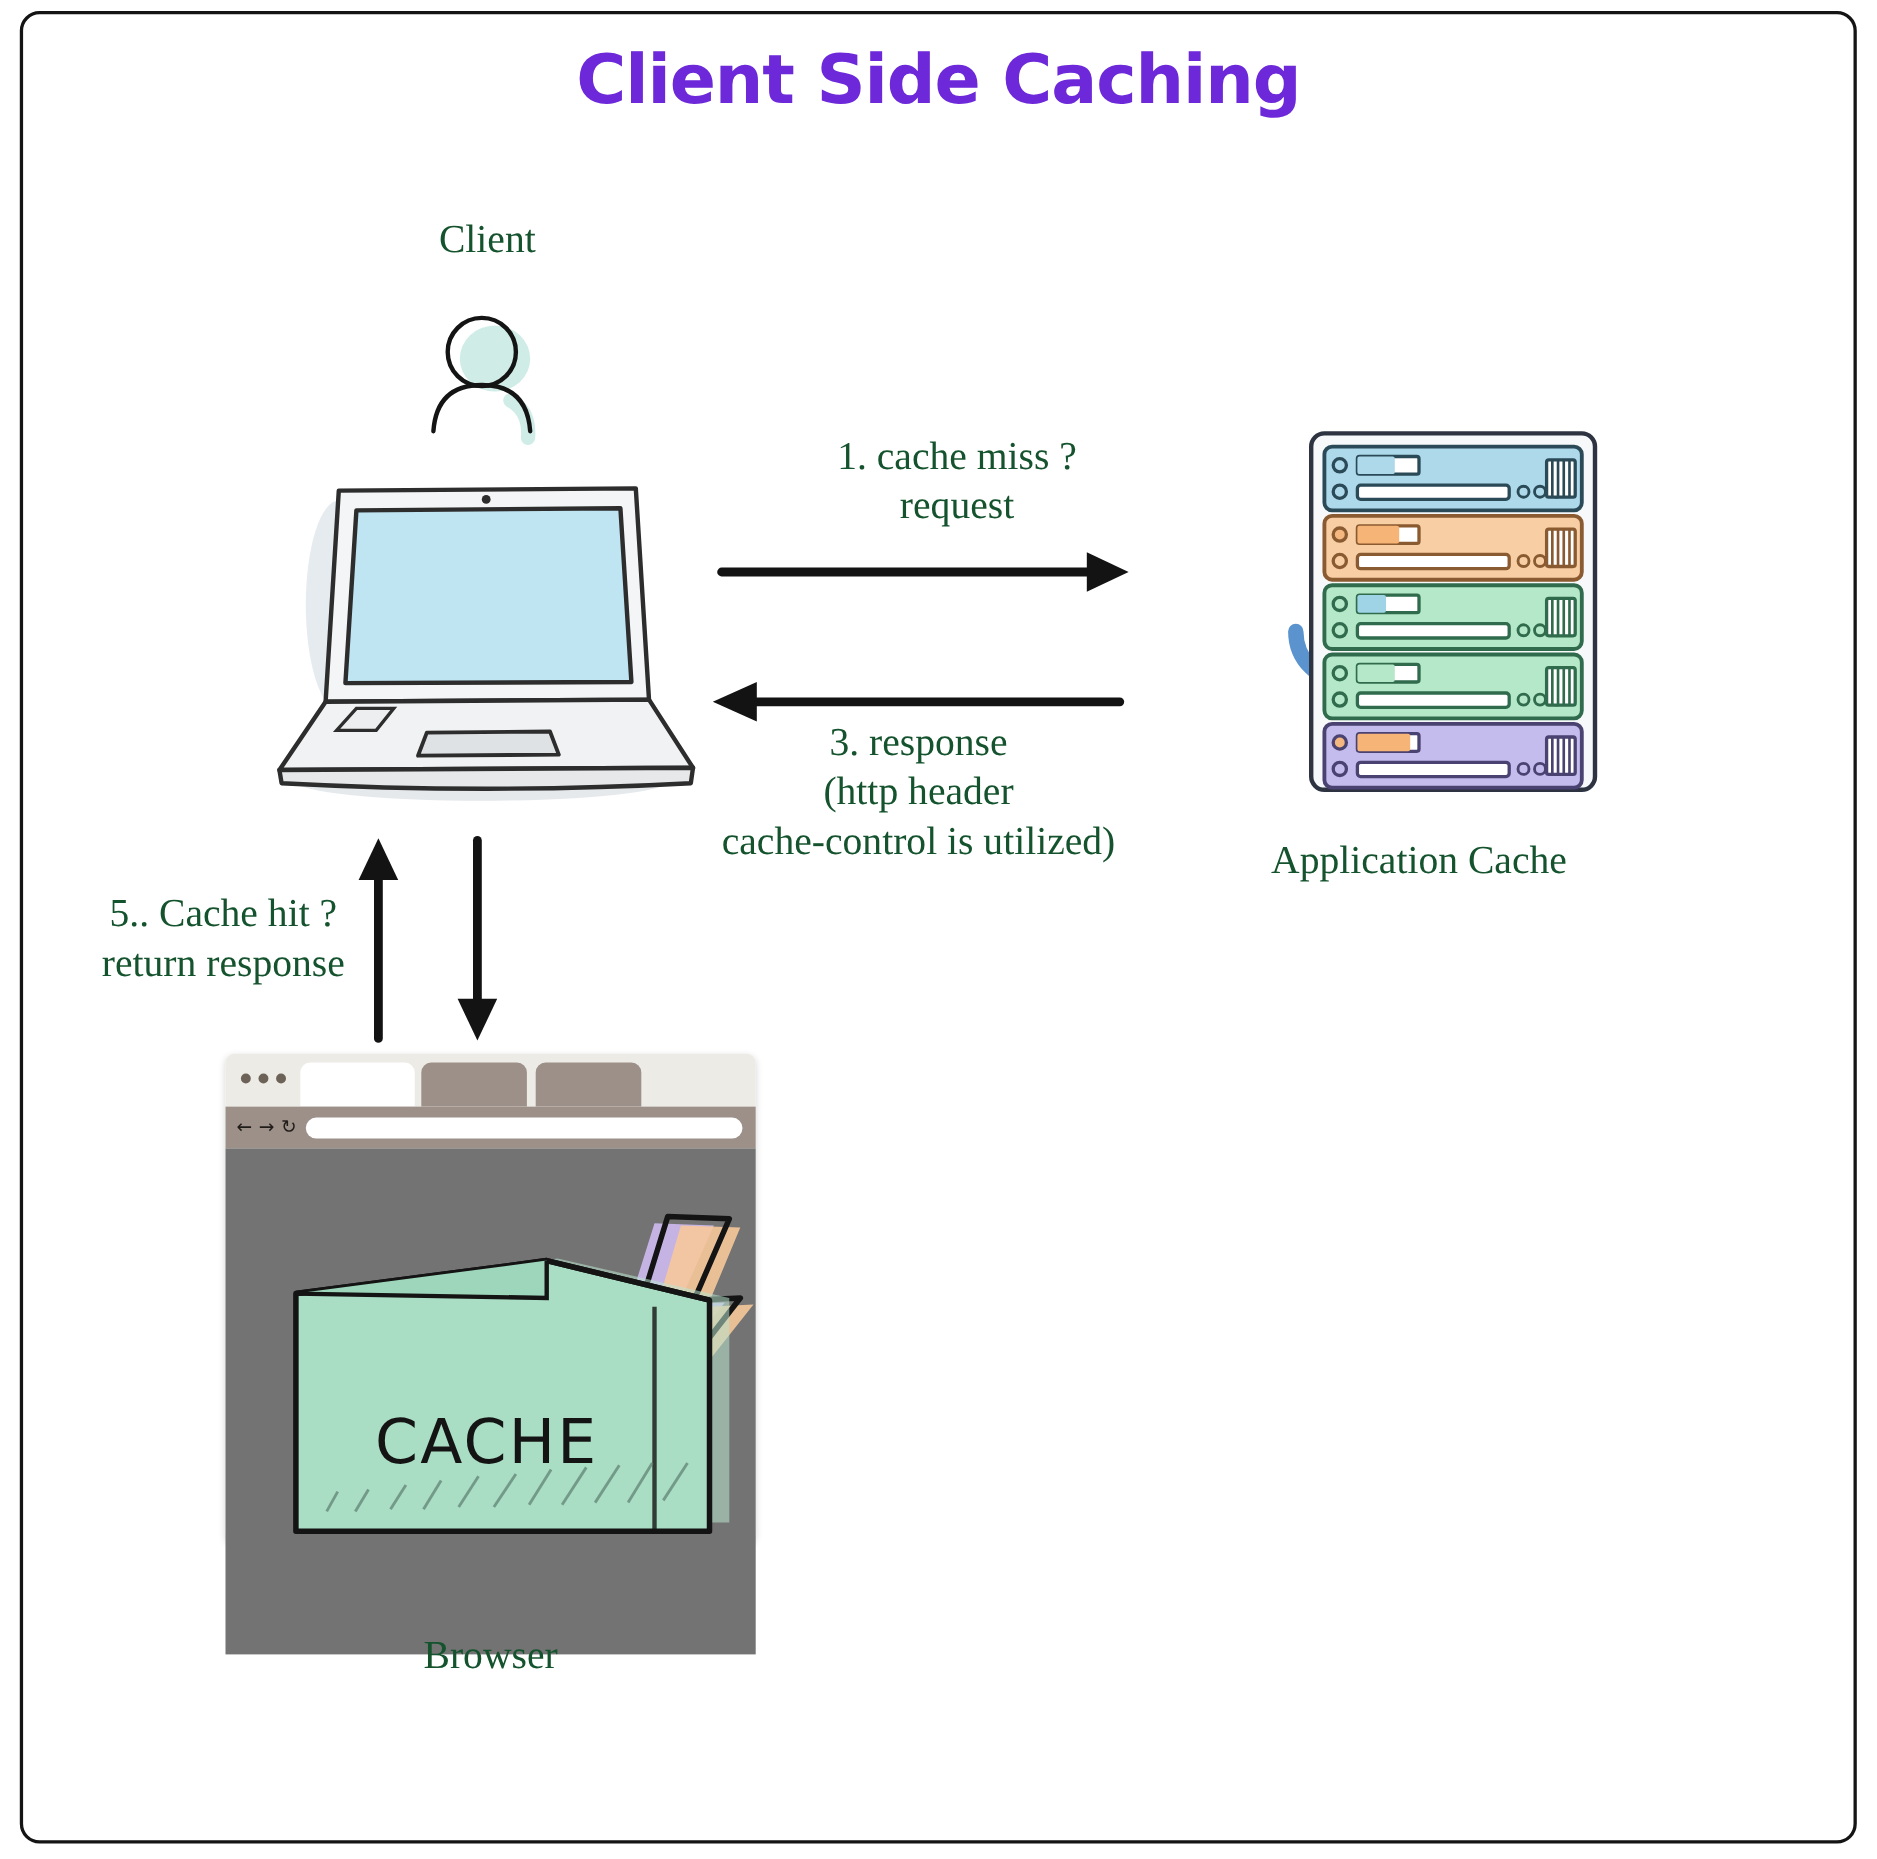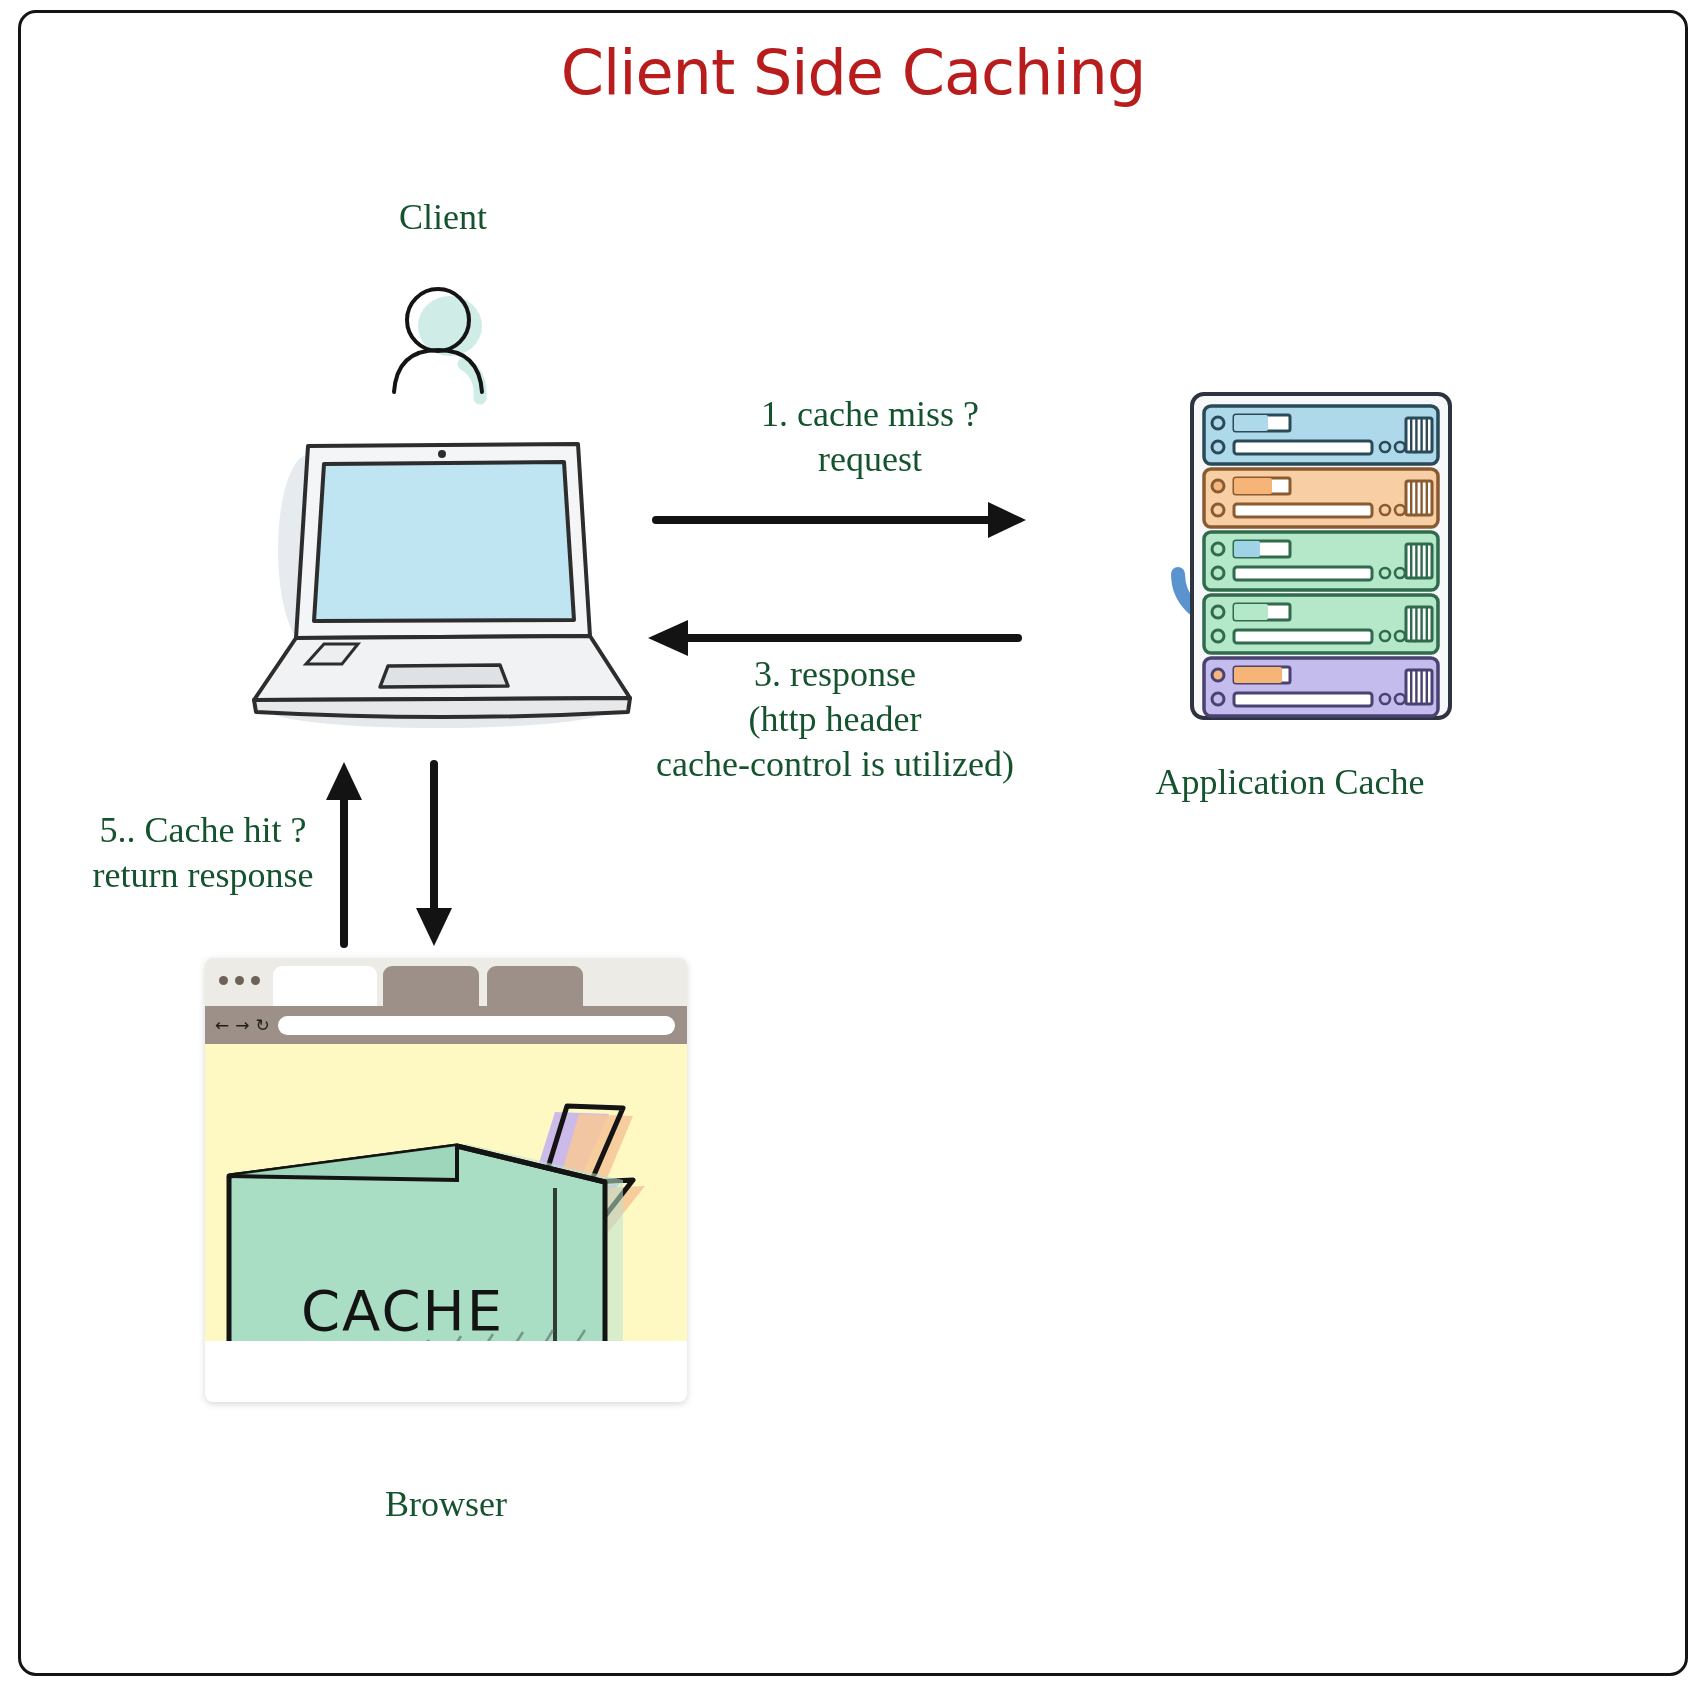--- a/index.html
+++ b/index.html
@@ -21,24 +21,24 @@
     border:3px solid #141414;
     border-radius:18px;
     box-sizing:border-box;
     pointer-events:none;
   }
   .title{
     position:absolute;
     left:0;top:36px;width:1706px;
     text-align:center;
     font-family:"DejaVu Sans", sans-serif;
-    font-weight:normal;
+    font-weight:bold;
     font-size:62px;
     letter-spacing:-1px;
-    color:#b91c1c;
+    color:#6d28d9;
   }
   .lbl{
     position:absolute;
     font-family:Liberation Serif, serif;
     color:#14532d;
     font-size:34px;
     line-height:1.25;
     white-space:pre-line;
   }
 
@@ -63,21 +63,21 @@
   }
   .bw-dots{position:absolute;left:14px;top:18px;display:flex;gap:7px;}
   .bw-dots i{width:9px;height:9px;border-radius:50%;background:#6d6258;display:block;}
   .bw-tab{position:absolute;top:8px;height:40px;border-top-left-radius:9px;border-top-right-radius:9px;}
   .bw-tab.active{left:68px;width:104px;background:#ffffff;}
   .bw-tab.t2{left:178px;width:96px;background:#9c9089;}
   .bw-tab.t3{left:282px;width:96px;background:#9c9089;}
   .bw-urlbar{position:relative;height:38px;background:#9c9089;display:flex;align-items:center;}
   .bw-nav{display:flex;align-items:center;gap:6px;margin-left:10px;color:#201c19;font-size:17px;line-height:1;}
   .bw-url{flex:1;height:19px;background:#ffffff;border-radius:10px;margin:0 12px 0 8px;}
-  .bw-body{position:relative;height:297px;background:#fef9c3;overflow:hidden;}
+  .bw-body{position:relative;height:460px;background:#737373;overflow:hidden;padding-left:40px;}
   #browser-label{left:205px;top:1472px;width:482px;text-align:center;font-size:36px;margin-top:10px;}
 
   
   #lbl-2{left:660px;top:392px;width:420px;text-align:center;font-size:36px;}
   #lbl-3{left:600px;top:652px;width:470px;text-align:center;font-size:36px;}
   #lbl-1{left:58px;top:808px;width:290px;text-align:center;font-size:36px;}
   #lbl-4{left:440px;top:832px;width:380px;text-align:left;font-size:36px;}
 
   svg{display:block;overflow:visible;}
 </style>

